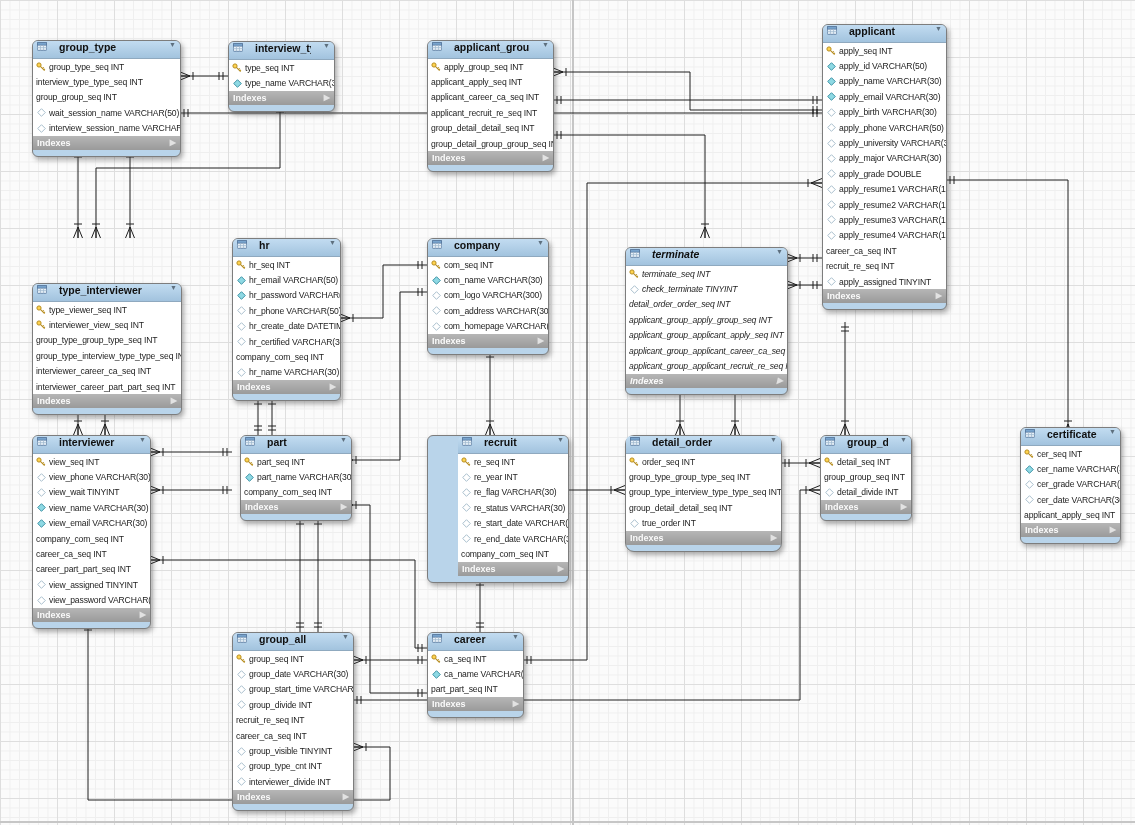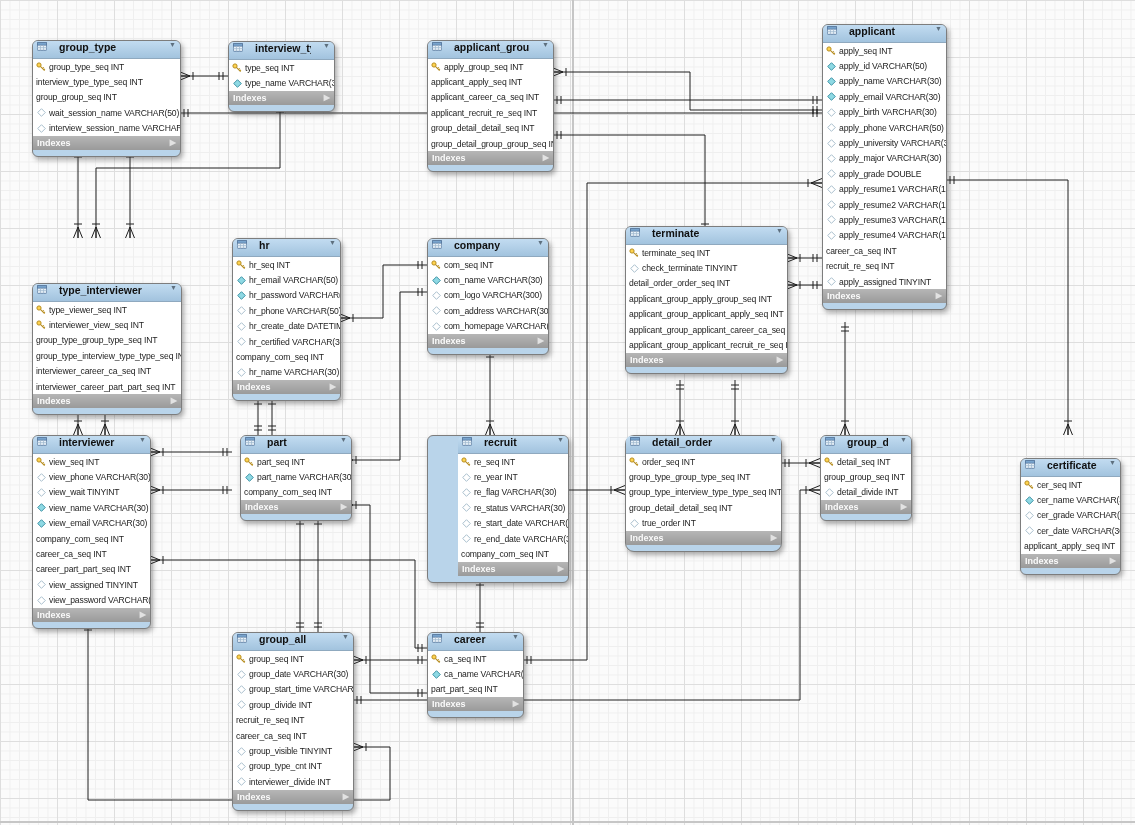--- a/index.html
+++ b/index.html
@@ -740,21 +740,21 @@
           </span>
           <span class="lbl">com_homepage VARCHAR(300)</span>
         </div>
       </div>
       <div class="idx">
         <span>Indexes</span>
         <span class="arr">▶</span>
       </div>
       <div class="strip"></div>
     </div>
-    <div class="tbl" style="left: 625px; top: 226px; width: 161px;">
+    <div class="tbl" style="left: 625px; top: 247px; width: 161px; font-style: italic;">
       <div class="tbl-header">
         <span class="icon">
           <svg width="13" height="11" viewBox="0 0 13 11">
             <rect x="0.5" y="0.5" width="12" height="10" rx="1" fill="#e8f1f8" stroke="#54759a"></rect>
             <rect x="0.5" y="0.5" width="12" height="3.2" fill="#7aa6cf" stroke="#54759a"></rect>
             <line x1="4.5" y1="3.6" x2="4.5" y2="10.5" stroke="#9fb8cf"></line>
             <line x1="8.5" y1="3.6" x2="8.5" y2="10.5" stroke="#9fb8cf"></line>
             <line x1="0.5" y1="7" x2="12.5" y2="7" stroke="#9fb8cf"></line>
           </svg>
         </span>
@@ -1088,21 +1088,21 @@
           </span>
           <span class="lbl">detail_divide INT</span>
         </div>
       </div>
       <div class="idx">
         <span>Indexes</span>
         <span class="arr">▶</span>
       </div>
       <div class="strip"></div>
     </div>
-    <div class="tbl" style="left: 1020px; top: 458px; width: 99px;">
+    <div class="tbl" style="left: 1020px; top: 427px; width: 99px;">
       <div class="tbl-header">
         <span class="icon">
           <svg width="13" height="11" viewBox="0 0 13 11">
             <rect x="0.5" y="0.5" width="12" height="10" rx="1" fill="#e8f1f8" stroke="#54759a"></rect>
             <rect x="0.5" y="0.5" width="12" height="3.2" fill="#7aa6cf" stroke="#54759a"></rect>
             <line x1="4.5" y1="3.6" x2="4.5" y2="10.5" stroke="#9fb8cf"></line>
             <line x1="8.5" y1="3.6" x2="8.5" y2="10.5" stroke="#9fb8cf"></line>
             <line x1="0.5" y1="7" x2="12.5" y2="7" stroke="#9fb8cf"></line>
           </svg>
         </span>

